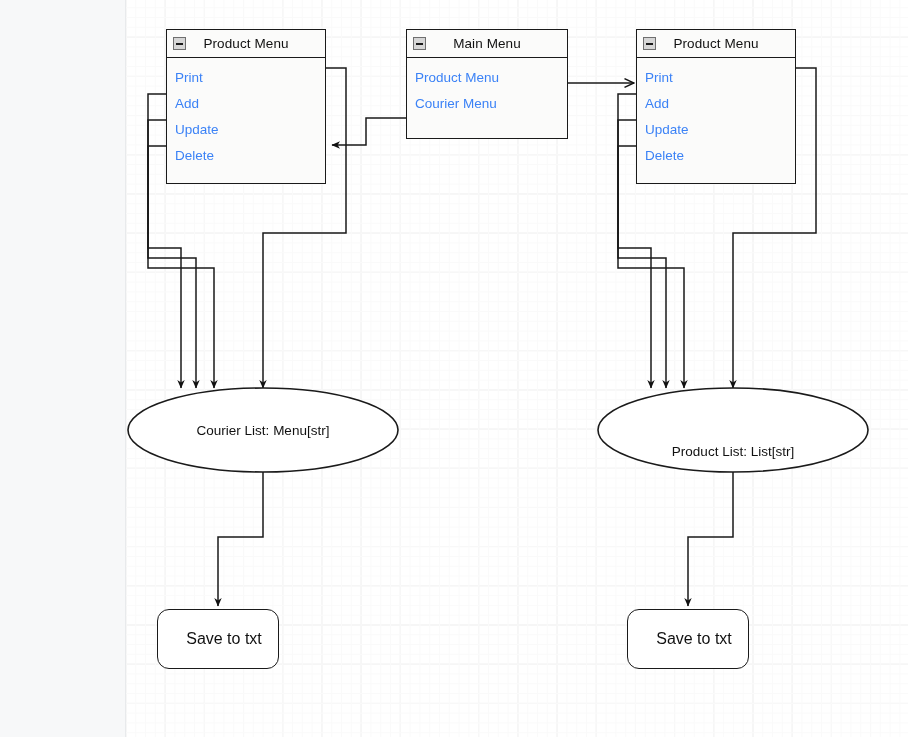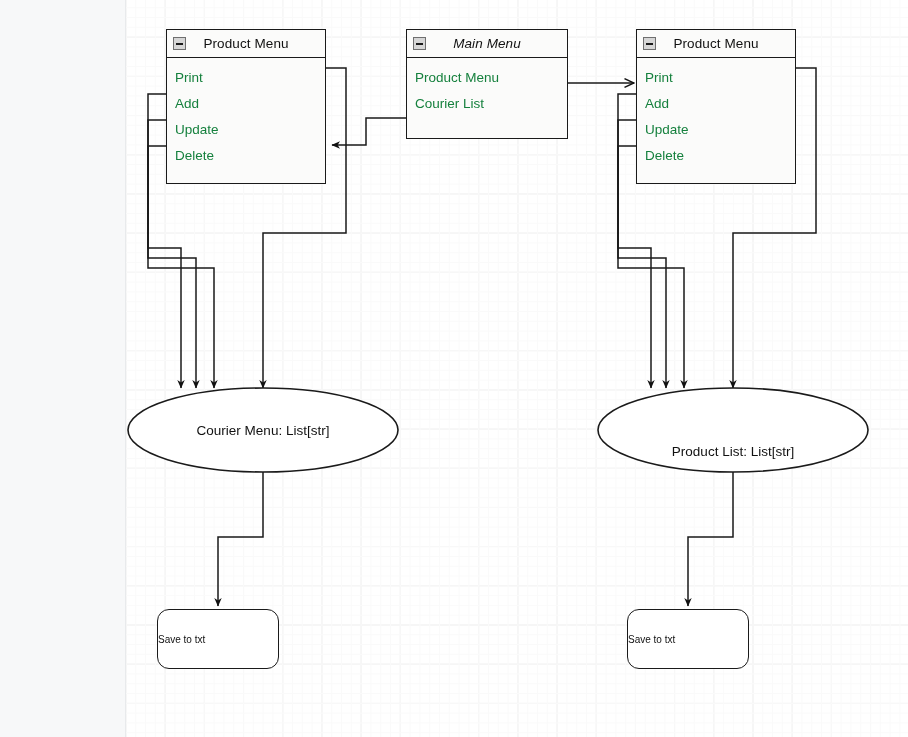--- a/index.html
+++ b/index.html
@@ -62,21 +62,21 @@
     display: flex;
     align-items: center;
     justify-content: center;
     background: #fbfbfa;
   }
   .menu-title {
     font-size: 13.5px;
     color: #111;
     letter-spacing: 0.1px;
   }
-  .menu-title.italic { font-style: italic; }
+  .menu-title.italic { }
   .collapse-icon {
     position: absolute;
     left: 6px; top: 7px;
     width: 13px; height: 13px;
     background: #d6d6d6;
     border: 1px solid #6f6f6f;
     display: block;
   }
   .collapse-icon::before {
     content: "";
@@ -84,36 +84,38 @@
     left: 2px; top: 5px;
     width: 7px; height: 1.6px;
     background: #1a1a1a;
   }
   .menu-body {
     padding: 7px 0 0 0;
     background: #fbfbfa;
   }
   .menu-item {
     font-size: 13.5px;
-    color: #15803d;
+    color: #3b82f6;
     padding: 3px 0 3px 8px;
     line-height: 20px;
     white-space: nowrap;
   }
 
   
   .round-box {
     position: absolute;
     background: #ffffff;
     border: 1.6px solid #1a1a1a;
     border-radius: 12px;
     display: flex;
     align-items: center;
-    font-size: 10px;
+    justify-content: center;
+    font-size: 16px;
     color: #111;
+    padding-left: 12px;
   }
 
   
   .ellipse-label {
     position: absolute;
     font-size: 13.5px;
     color: #111;
     text-align: center;
     white-space: nowrap;
     transform: translate(-50%, -50%);
@@ -158,21 +160,21 @@
       <path d="M636,120 L618,120 L618,258 L666,258 L666,388" marker-end="url(#arrowhead)"></path>
       <path d="M636,146 L618,146 L618,268 L684,268 L684,388" marker-end="url(#arrowhead)"></path>
 
       <path d="M733,472 L733,537 L688,537 L688,606" marker-end="url(#arrowhead)"></path>
     </g>
 
     <ellipse cx="263" cy="430" rx="135" ry="42" fill="#ffffff" stroke="#1a1a1a" stroke-width="1.6"></ellipse>
     <ellipse cx="733" cy="430" rx="135" ry="42" fill="#ffffff" stroke="#1a1a1a" stroke-width="1.6"></ellipse>
   </svg>
 
-  <div class="ellipse-label" style="left:263px; top:430px;">Courier Menu: List[str]</div>
+  <div class="ellipse-label" style="left:263px; top:430px;">Courier List: Menu[str]</div>
   <div class="ellipse-label" style="left:733px; top:451px;">Product List: List[str]</div>
 
   <div class="menu-box" style="left:166px; top:29px; width:160px; height:155px;">
     <div class="menu-header">
       <span class="collapse-icon"></span>
       <span class="menu-title">Product Menu</span>
     </div>
     <div class="menu-body">
       <div class="menu-item">Print</div>
       <div class="menu-item">Add</div>
@@ -181,21 +183,21 @@
     </div>
   </div>
 
   <div class="menu-box" style="left:406px; top:29px; width:162px; height:110px;">
     <div class="menu-header">
       <span class="collapse-icon"></span>
       <span class="menu-title italic">Main Menu</span>
     </div>
     <div class="menu-body">
       <div class="menu-item">Product Menu</div>
-      <div class="menu-item">Courier List</div>
+      <div class="menu-item">Courier Menu</div>
     </div>
   </div>
 
   <div class="menu-box" style="left:636px; top:29px; width:160px; height:155px;">
     <div class="menu-header">
       <span class="collapse-icon"></span>
       <span class="menu-title">Product Menu</span>
     </div>
     <div class="menu-body">
       <div class="menu-item">Print</div>

